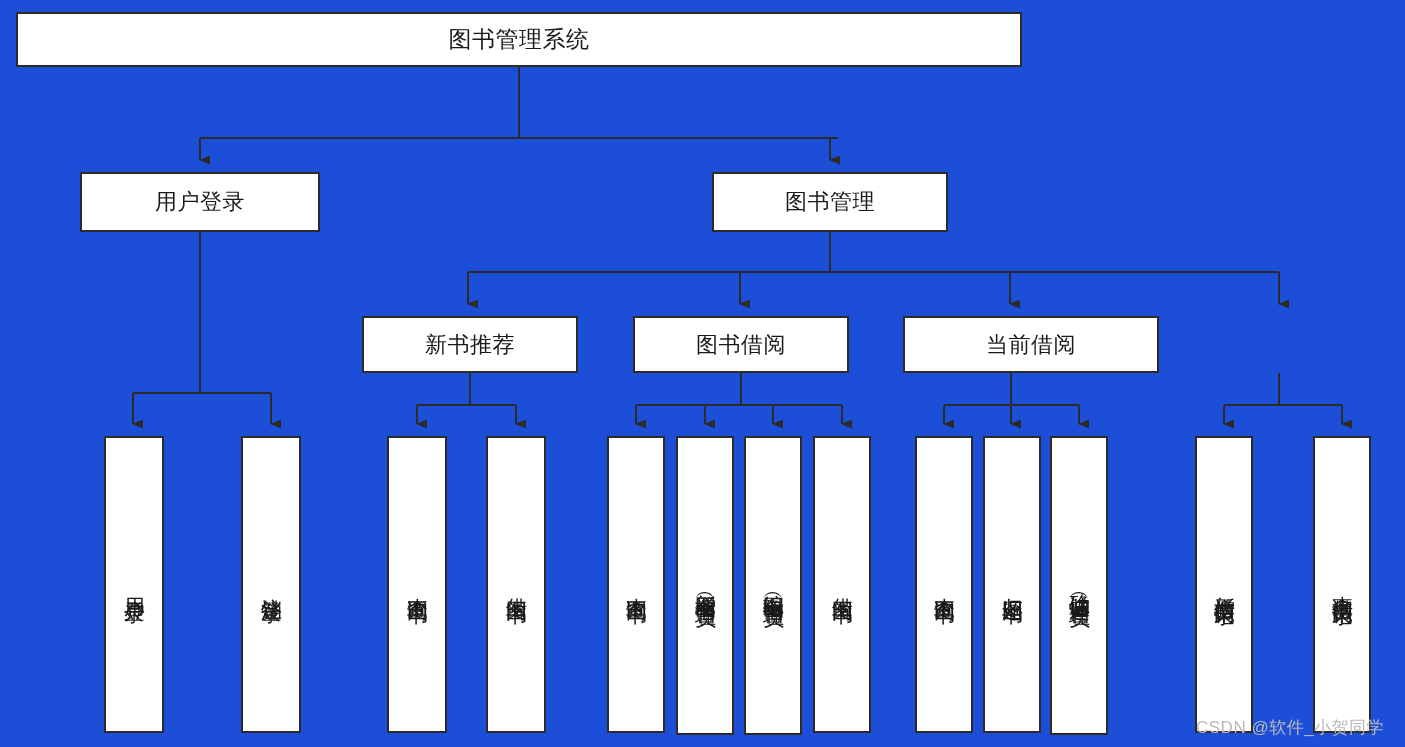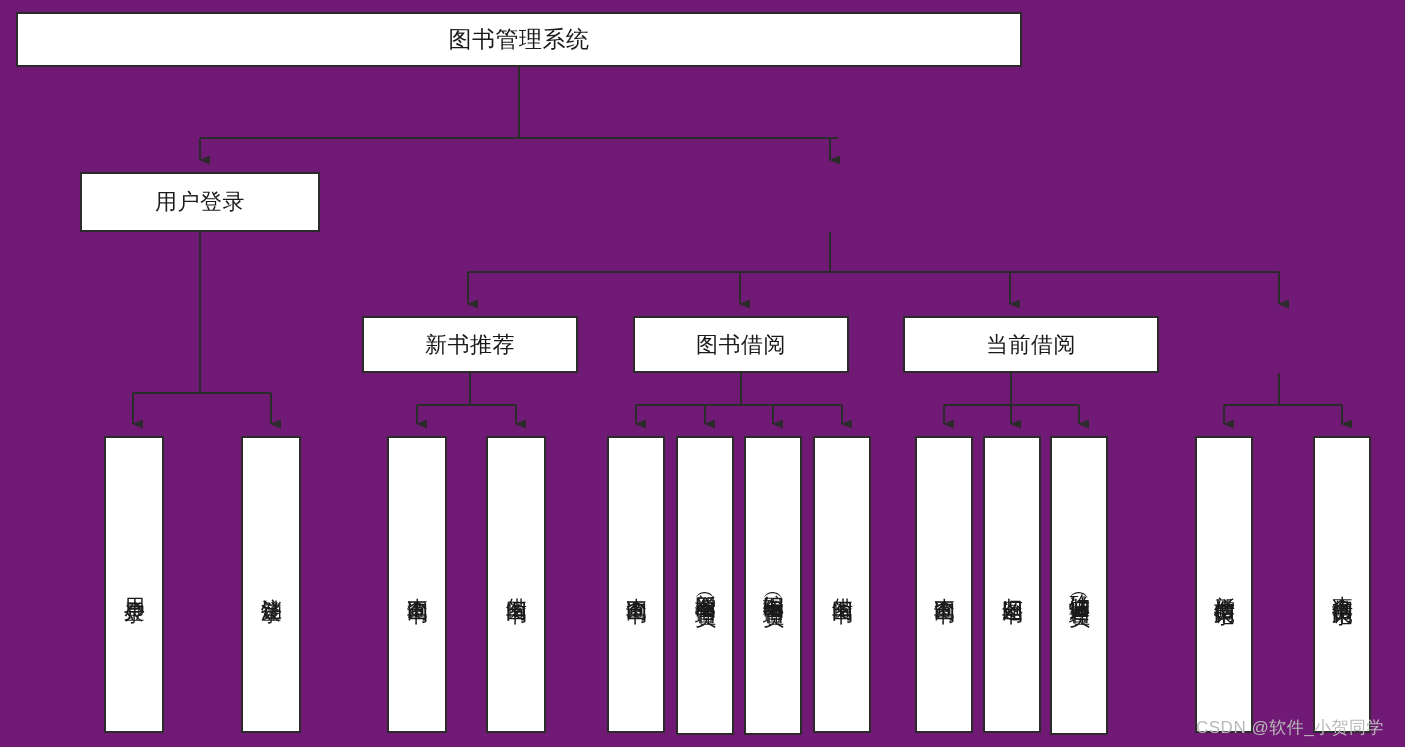--- a/index.html
+++ b/index.html
@@ -7,21 +7,21 @@
     padding: 0;
     background: #ffffff;
   }
   body {
     font-family: "Liberation Sans", "DejaVu Sans", sans-serif;
   }
   #canvas {
     position: relative;
     width: 1405px;
     height: 747px;
-    background: #701a75;
+    background: #1d4ed8;
     overflow: hidden;
   }
   svg#wires {
     position: absolute;
     left: 0;
     top: 0;
     width: 1405px;
     height: 747px;
     pointer-events: none;
   }
@@ -122,20 +122,23 @@
     </g>
   </svg>
 
   <div class="node root horiz" style="left:16px; top:12px; width:1006px; height:55px;">
     <span class="lbl">图书管理系统</span>
   </div>
 
   <div class="node horiz" style="left:80px; top:172px; width:240px; height:60px;">
     <span class="lbl">用户登录</span>
   </div>
+  <div class="node horiz" style="left:712px; top:172px; width:236px; height:60px;">
+    <span class="lbl">图书管理</span>
+  </div>
 
   <div class="node horiz" style="left:633px; top:316px; width:216px; height:57px;">
     <span class="lbl">图书借阅</span>
   </div>
   <div class="node horiz" style="left:362px; top:316px; width:216px; height:57px;">
     <span class="lbl">新书推荐</span>
   </div>
   <div class="node horiz" style="left:903px; top:316px; width:256px; height:57px;">
     <span class="lbl">当前借阅</span>
   </div>

